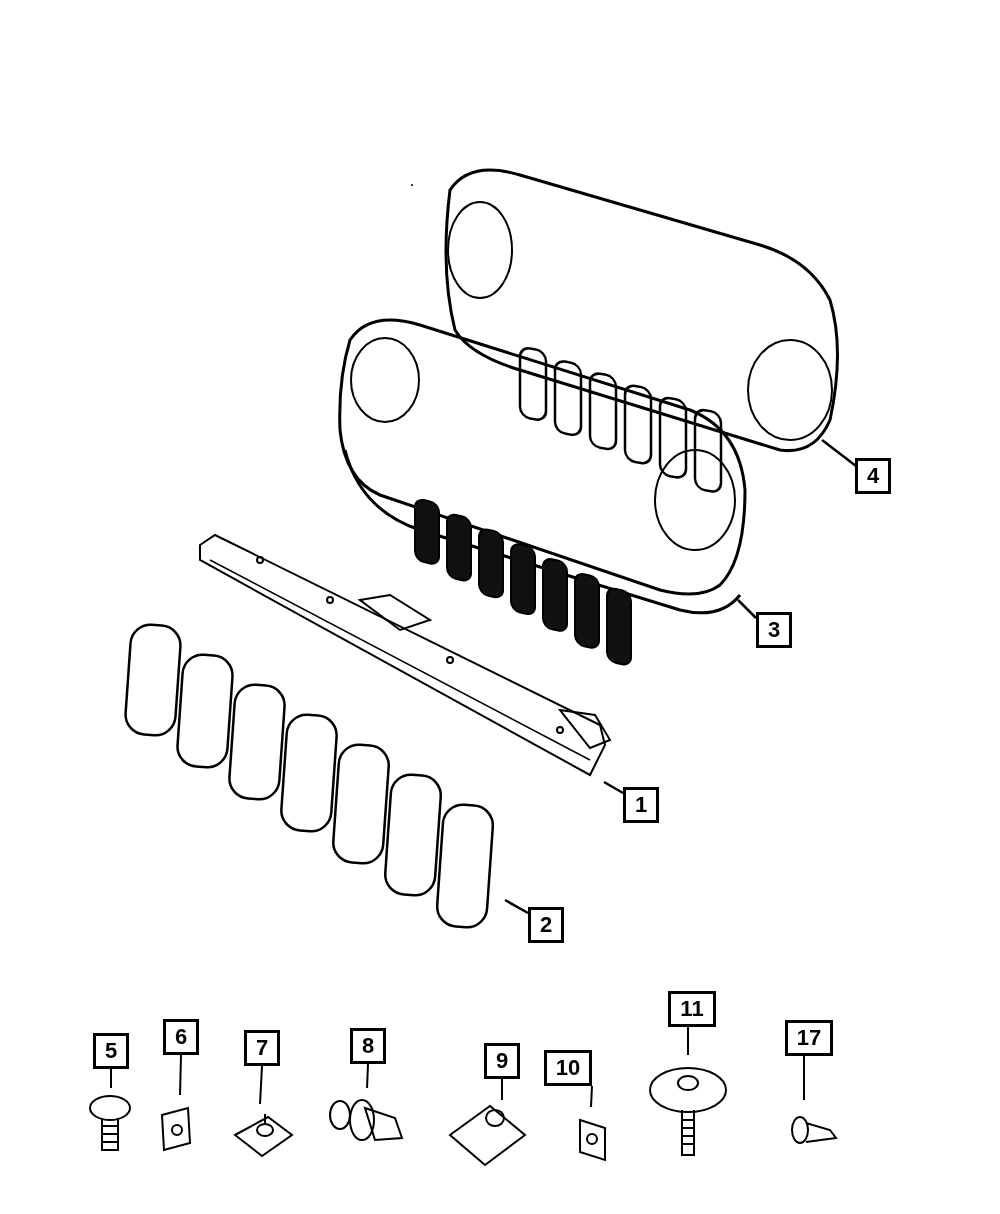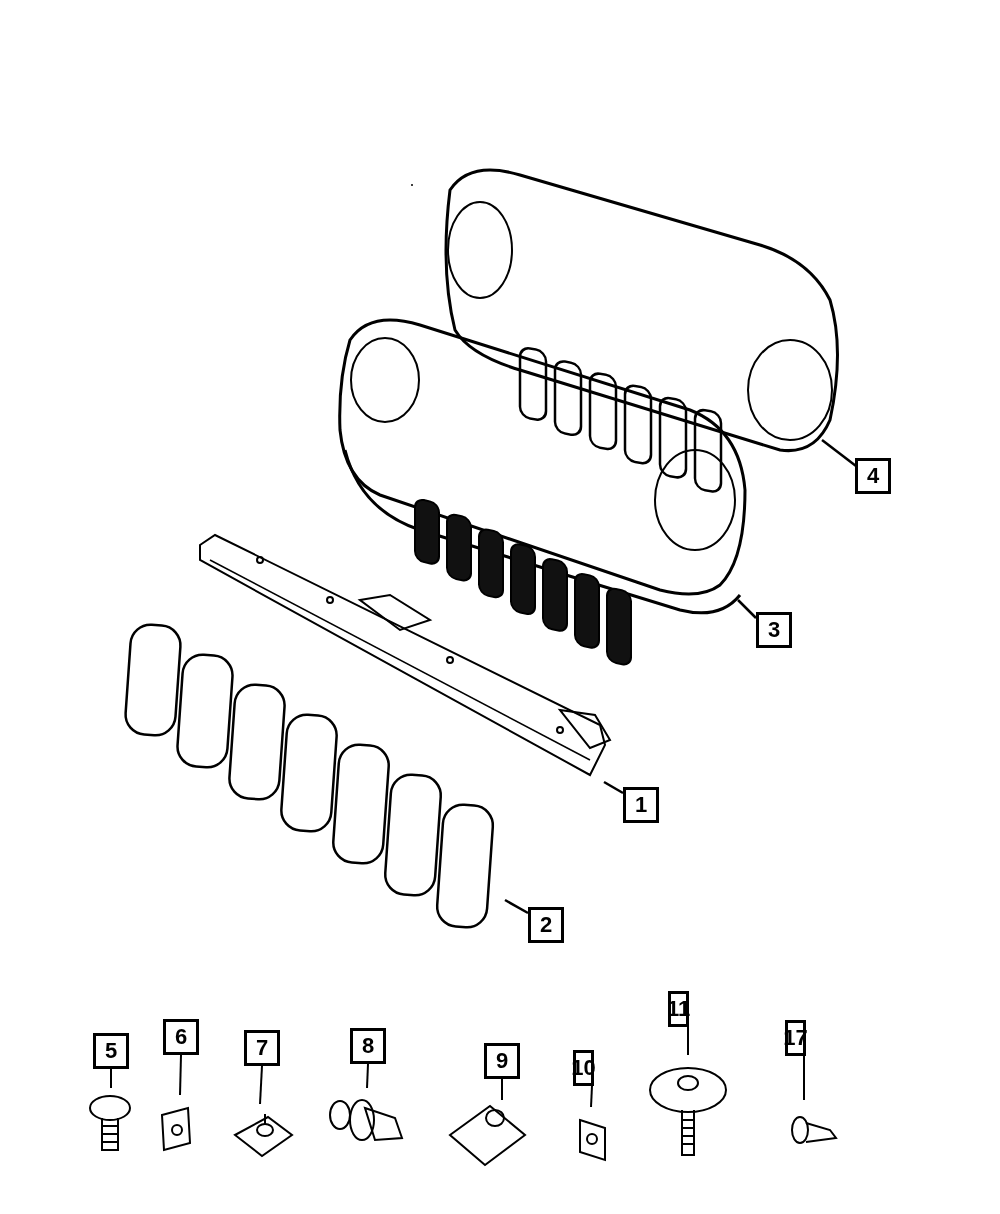--- a/index.html
+++ b/index.html
@@ -1,20 +1,20 @@
 <!DOCTYPE html>
 <html><head>
 <meta charset="utf-8">
 <style>
   html,body{margin:0;padding:0;background:#ffffff;}
   body{width:1000px;height:1214px;position:relative;overflow:hidden;font-family:"Liberation Sans",sans-serif;}
   svg.art{position:absolute;left:0;top:0;width:1000px;height:1214px;}
   .callout{position:absolute;width:36px;height:36px;border:3px solid #000;background:#fff;box-sizing:border-box;
     display:flex;align-items:center;justify-content:center;font-weight:bold;font-size:22px;color:#000;font-family:"Liberation Sans",sans-serif;}
-  .callout.w{width:21px;text-align:center;}
+  .callout.w{width:48px;text-align:center;}
 </style>
 </head>
 <body>
 
 <svg class="art" viewBox="0 0 1000 1214" xmlns="http://www.w3.org/2000/svg" fill="none" stroke="#000" stroke-width="2">
 
   <g>
     <path d="M450 190 Q470 160 520 175 L760 245 Q810 260 830 300 Q845 350 830 420 Q815 455 780 450 L520 370 Q470 355 455 330 Q440 270 450 190Z" stroke-width="3"></path>
     <ellipse cx="480" cy="250" rx="32" ry="48"></ellipse>
     <ellipse cx="790" cy="390" rx="42" ry="50"></ellipse>
@@ -131,15 +131,15 @@
 <div class="callout" style="left:855px;top:458px;">4</div>
 <div class="callout" style="left:756px;top:612px;">3</div>
 <div class="callout" style="left:623px;top:787px;">1</div>
 <div class="callout" style="left:528px;top:907px;">2</div>
 
 <div class="callout" style="left:93px;top:1033px;">5</div>
 <div class="callout" style="left:163px;top:1019px;">6</div>
 <div class="callout" style="left:244px;top:1030px;">7</div>
 <div class="callout" style="left:350px;top:1028px;">8</div>
 <div class="callout" style="left:484px;top:1043px;">9</div>
-<div class="callout w" style="left:573px;top:1050px;">10</div>
+<div class="callout w" style="left:544px;top:1050px;">10</div>
 <div class="callout w" style="left:668px;top:991px;">11</div>
 <div class="callout w" style="left:785px;top:1020px;">17</div>
 
 </body></html>

